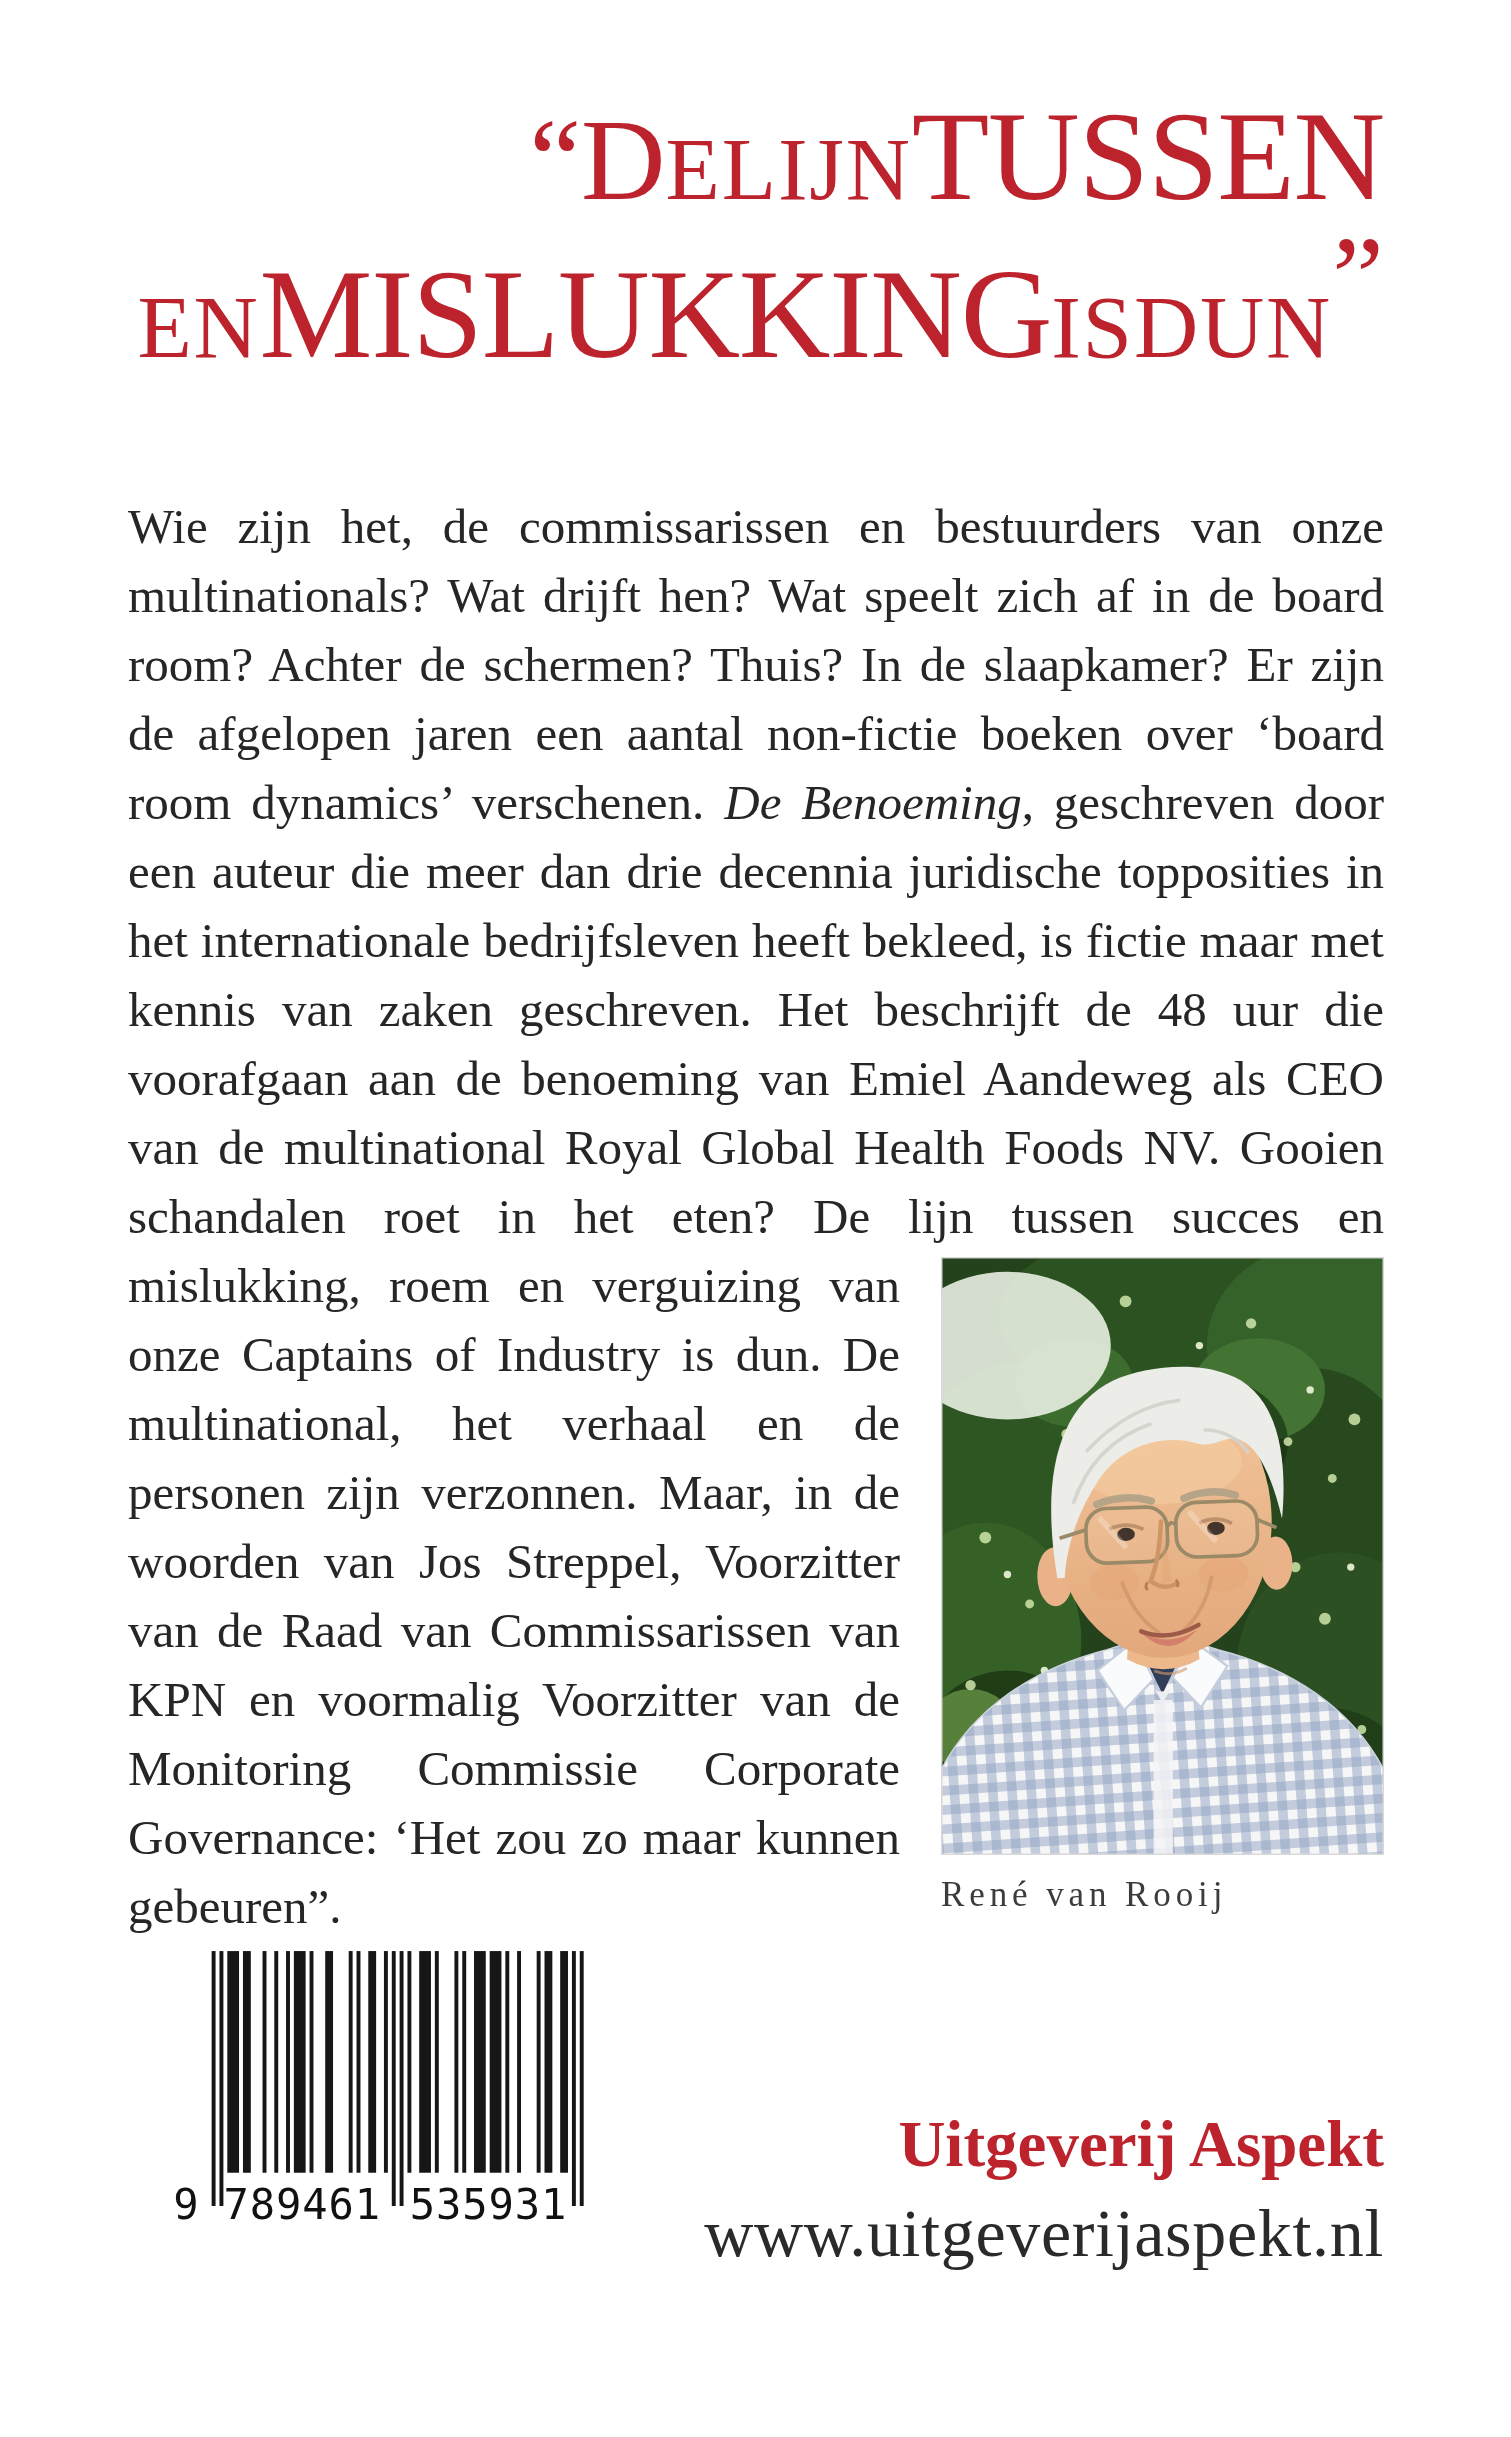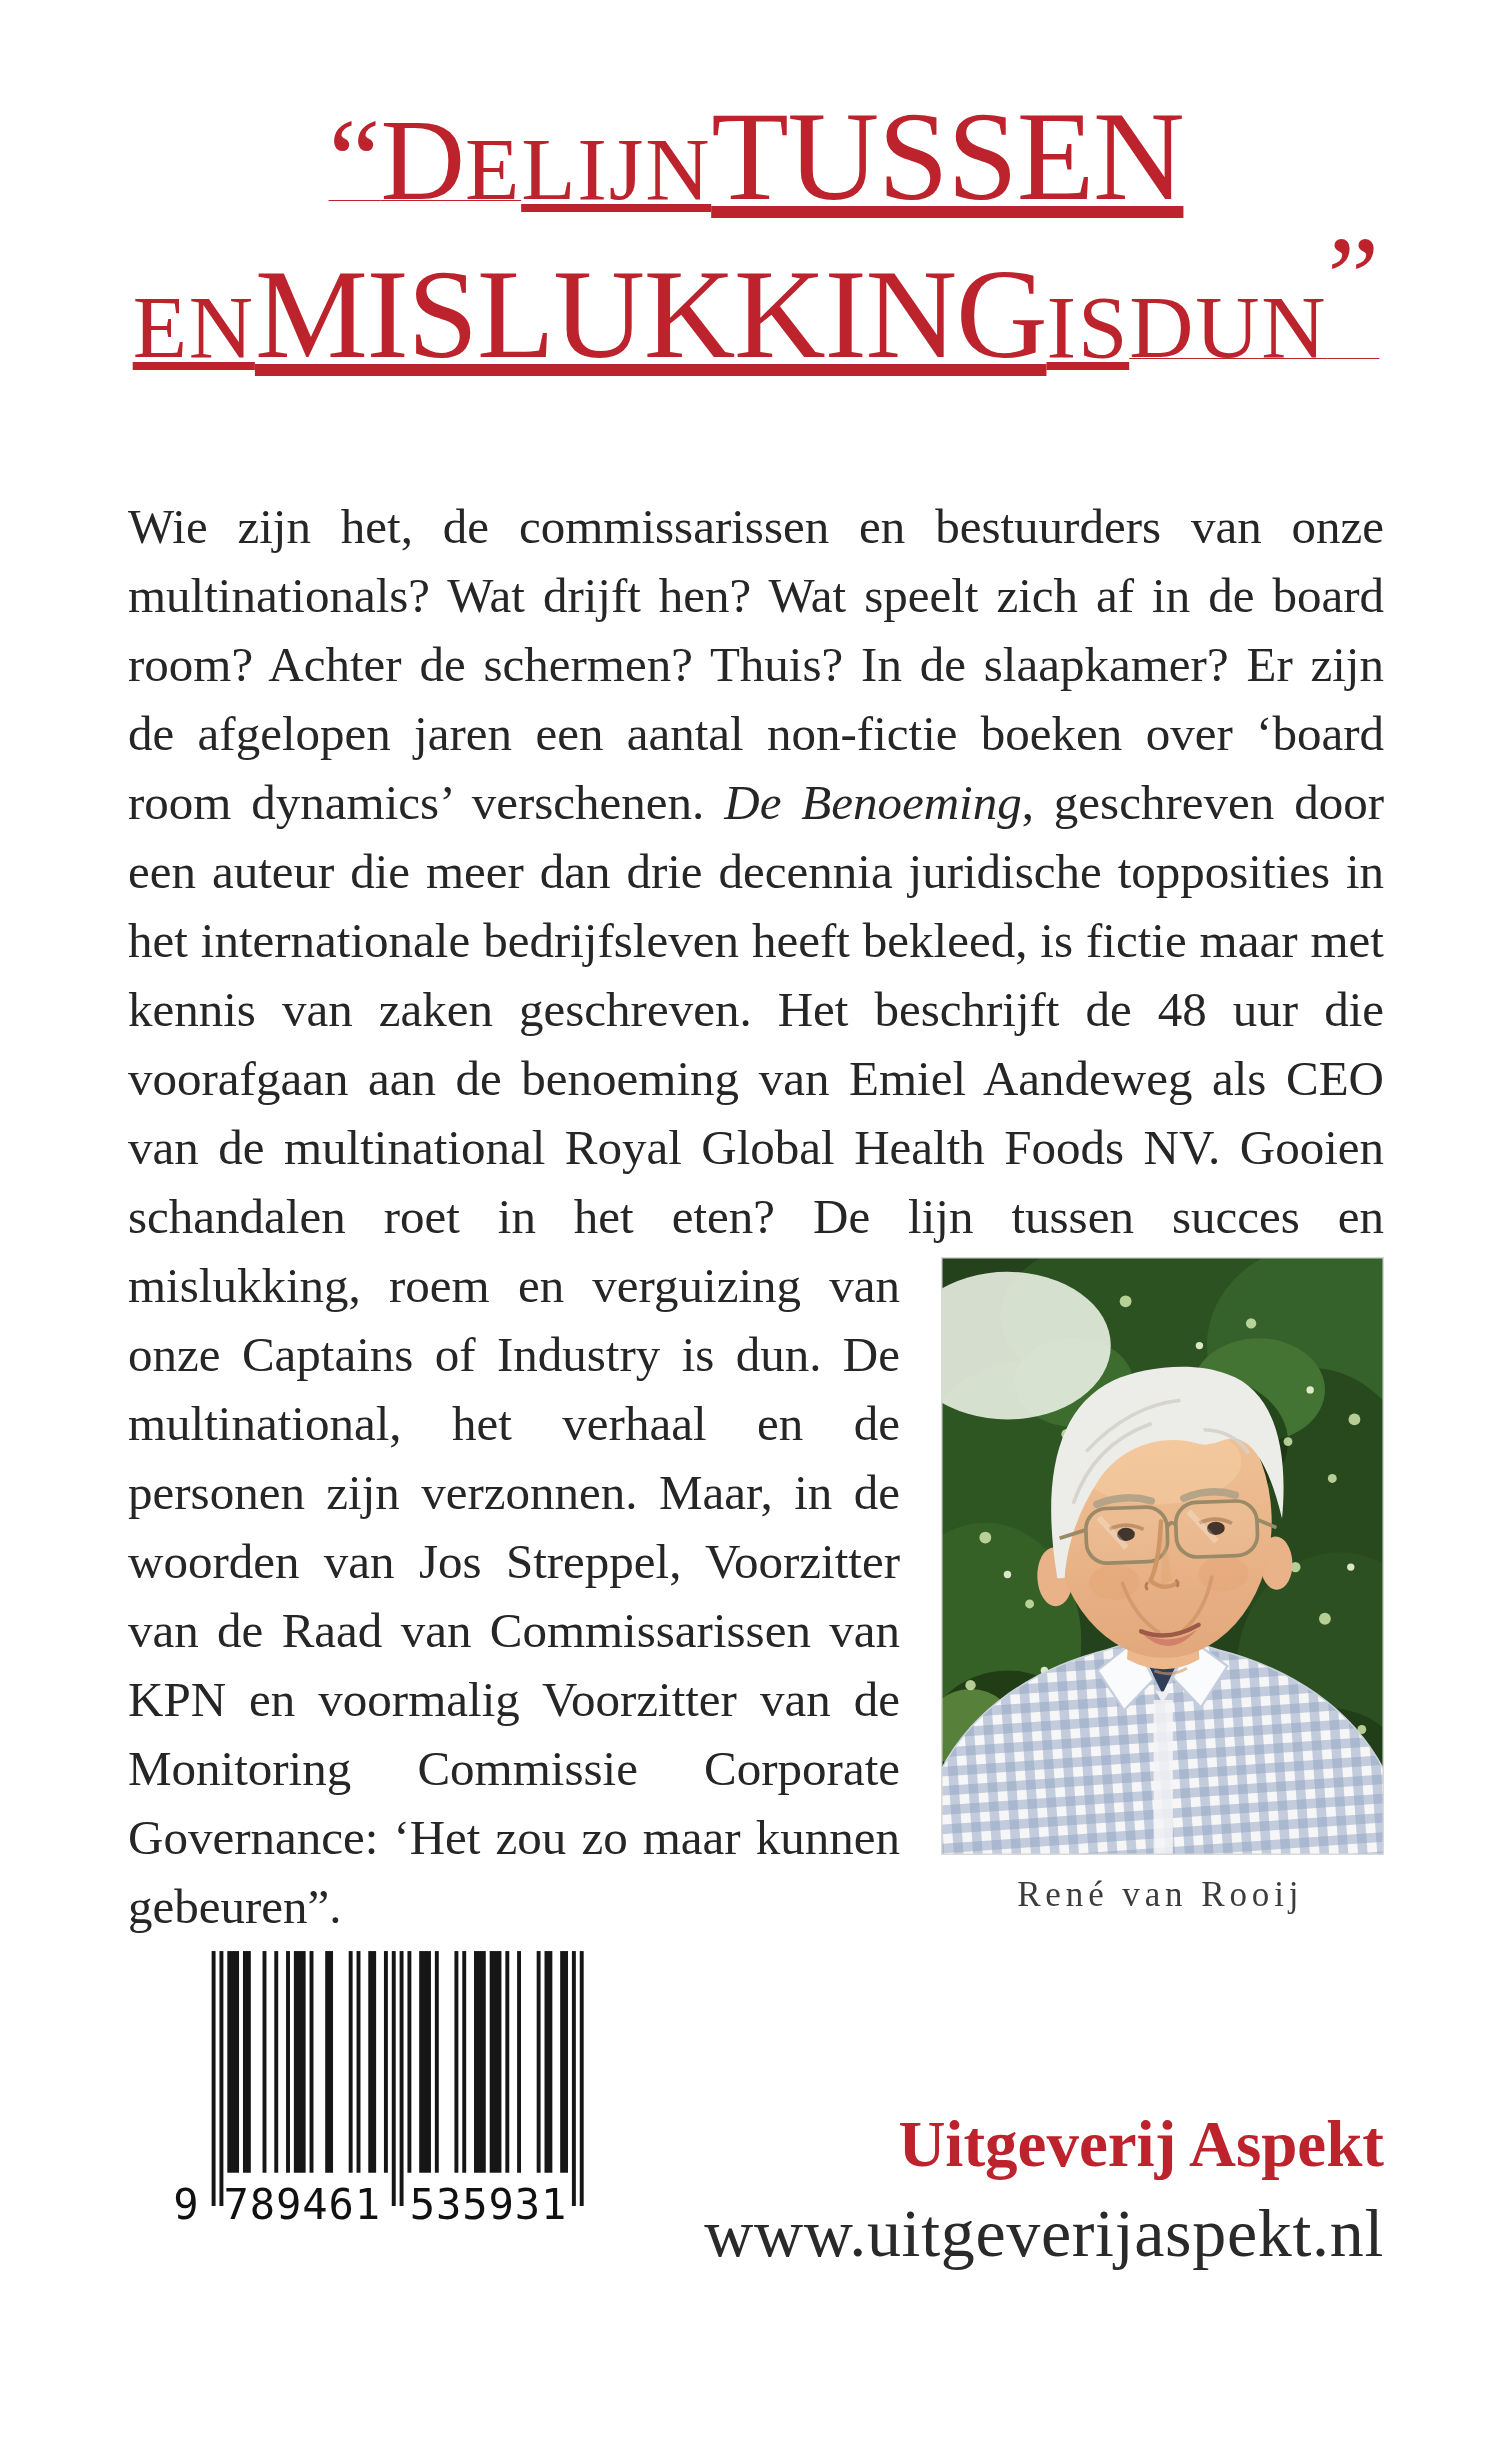--- a/index.html
+++ b/index.html
@@ -11,22 +11,22 @@
     margin:0 auto;
     background:#ffffff;
     padding:0 128px;
     overflow:hidden;
     font-family:"Liberation Serif", serif;
     color:#262626;
   }
   
   .title { padding-top:93px; color:var(--accent); }
   .tline {
-    display:flex; justify-content:center; align-items:baseline;
-    line-height:1; white-space:nowrap;text-decoration:underline;
+    display:flex; justify-content:flex-end; align-items:baseline;
+    line-height:1; white-space:nowrap;
   }
   .tline + .tline { margin-top:31px; }
   .tw { white-space:nowrap; }
   .t-big  { font-size:127px; letter-spacing:-0.01em; }
   .t-ini  { font-size:117px; }
   .t-sc   { font-size:89px; letter-spacing:0.02em; }
   .t-q    { font-size:117px; }
   .t-q-close { font-size:117px; position:relative; top:-0.34em; }
   
   .blurb {
@@ -43,21 +43,21 @@
     float:right;
     width:443px;
     margin:5.9px 0 4.4px 41px;
     display:block;
   }
   .photo-float svg { display:block; }
   .caption {
     display:block;
     margin-top:19px;
     padding-right:4.4px;
-    text-align:center;
+    text-align:left;
     font-size:35px;
     letter-spacing:0.14em;
     color:#3c3c3c;
     line-height:1.2;
   }
   
   .footer {
     clear:both;
     display:flex;
     justify-content:space-between;

